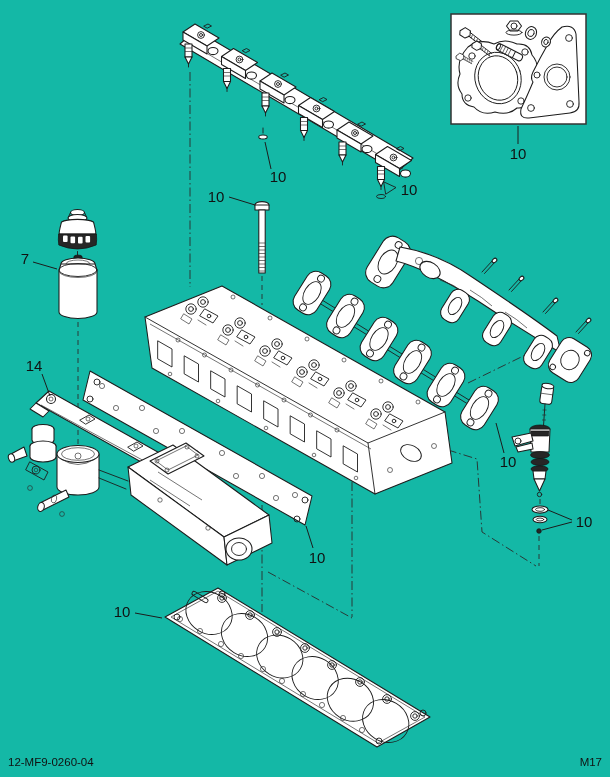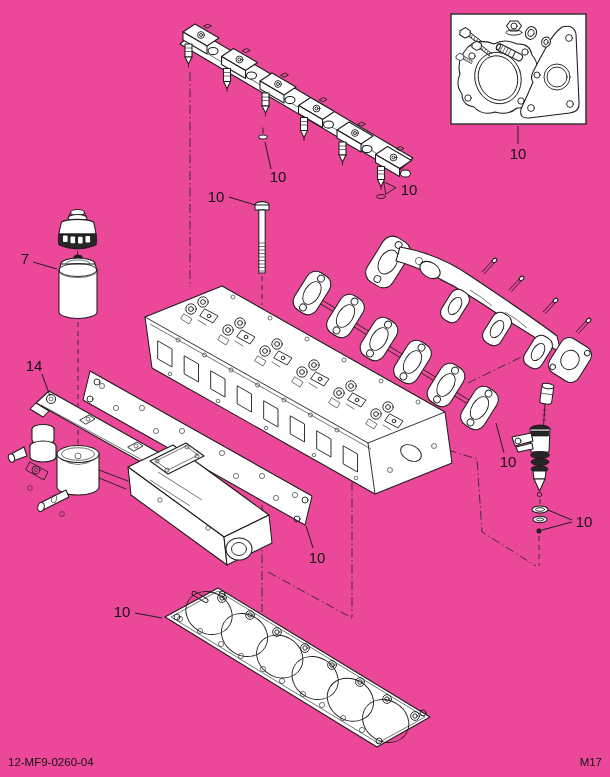--- a/index.html
+++ b/index.html
@@ -1,16 +1,16 @@
 <!DOCTYPE html>
 <html><head>
 <meta charset="utf-8">
 <style>
   html,body{margin:0;padding:0;background:#fff;}
-  .page{position:relative;width:610px;height:777px;background:#ec4899;overflow:hidden;
+  .page{position:relative;width:610px;height:777px;background:#14b8a6;overflow:hidden;
         font-family:"Liberation Sans", sans-serif;}
   svg{display:block;}
   .outline{fill:#ffffff;stroke:#1c1c1c;stroke-width:1.05;stroke-linejoin:round;stroke-linecap:round;}
   .line{fill:none;stroke:#1c1c1c;stroke-width:0.9;stroke-linejoin:round;stroke-linecap:round;}
   .thin{fill:none;stroke:#2a2a2a;stroke-width:0.65;}
   .dark{fill:#262626;stroke:#111;stroke-width:0.7;}
   .slot{fill:#ffffff;stroke:none;}
   .dashdot{fill:none;stroke:#2a2a2a;stroke-width:0.9;stroke-dasharray:9 3 1.5 3;}
   .dash{fill:none;stroke:#2a2a2a;stroke-width:0.9;stroke-dasharray:5 4;}
   .leader{fill:none;stroke:#1c1c1c;stroke-width:1;}

